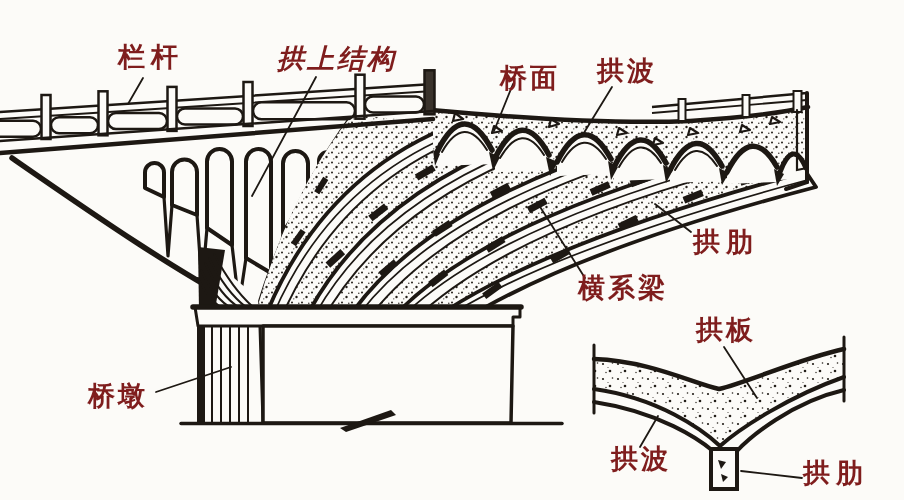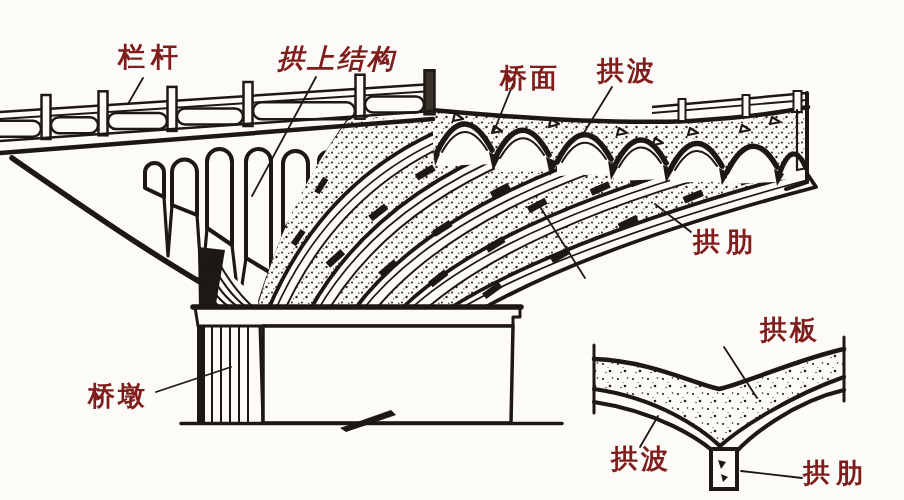--- a/index.html
+++ b/index.html
@@ -266,18 +266,19 @@
     <path d="M 640,447 L 658,416"></path>
     <path d="M 802,478 L 741,471"></path>
   </g>
 </svg>
 
 <div class="lbl sp6" style="left:118px;top:43px;">栏杆</div>
 <div class="lbl" style="left:277px;top:45px;font-style:italic;">拱上结构</div>
 <div class="lbl" style="left:500px;top:48px;margin-top:16px;">桥面</div>
 <div class="lbl" style="left:597px;top:57px;">拱波</div>
 <div class="lbl sp6" style="left:693px;top:228px;">拱肋</div>
+<div class="lbl" style="left:578px;top:274px;">横系梁</div>
 <div class="lbl" style="left:88px;top:382px;">桥墩</div>
-<div class="lbl" style="left:760px;top:316px;">拱板</div>
+<div class="lbl" style="left:696px;top:316px;">拱板</div>
 <div class="lbl" style="left:611px;top:445px;">拱波</div>
 <div class="lbl sp6" style="left:803px;top:459px;">拱肋</div>
 
 </div>
 
 </body></html>

